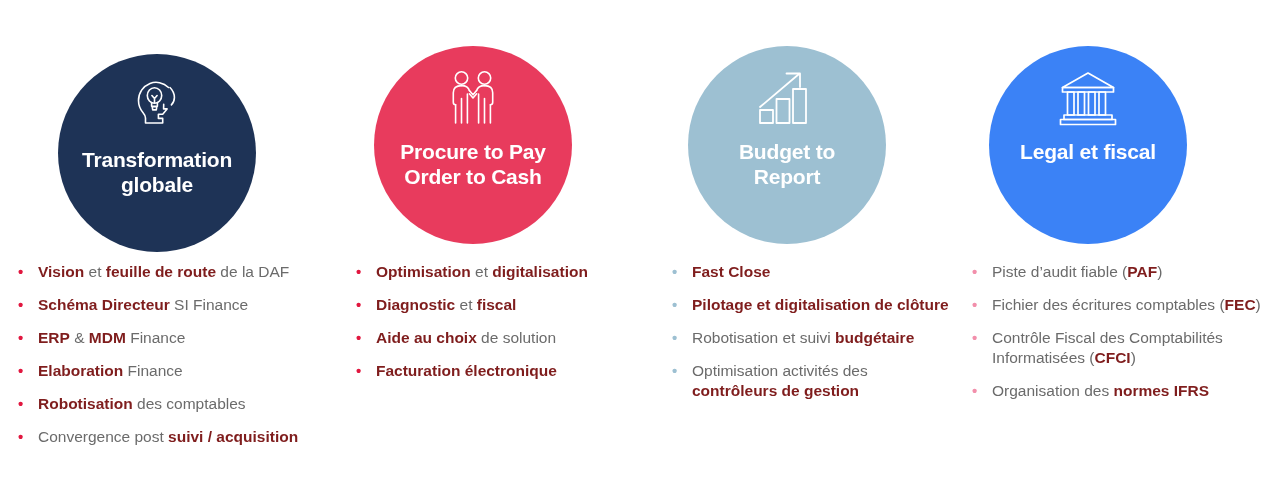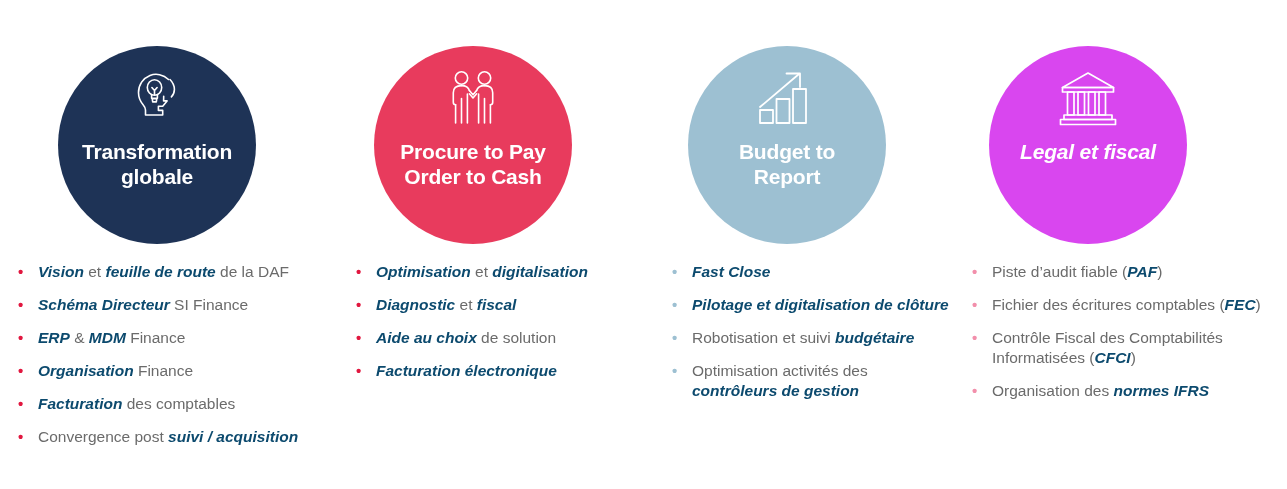--- a/index.html
+++ b/index.html
@@ -36,24 +36,24 @@
     height: 198px;
     border-radius: 50%;
     display: flex;
     flex-direction: column;
     align-items: center;
     justify-content: flex-start;
     box-sizing: border-box;
     padding-top: 18px;
   }
 
-  .pillar-circle.c0 { left: 58px;  top: 46px; background: #1e3356; }
+  .pillar-circle.c0 { left: 58px;  top: 54px; background: #1e3356; }
   .pillar-circle.c1 { left: 374px; top: 46px; background: #e83b5d; }
   .pillar-circle.c2 { left: 688px; top: 46px; background: #9dc0d2; }
-  .pillar-circle.c3 { left: 989px; top: 46px; background: #d946ef; font-style: italic; }
+  .pillar-circle.c3 { left: 989px; top: 46px; background: #3b82f6; }
 
   .circle-icon {
     width: 74px;
     height: 70px;
     display: flex;
     align-items: center;
     justify-content: center;
     margin-bottom: 6px;
   }
   .circle-icon svg { display: block; }
@@ -102,23 +102,22 @@
     font-weight: bold;
   }
 
   .bullet-text {
     flex: 1 1 auto;
     font-size: 15.5px;
     line-height: 20px;
     color: #6b6b6b;
   }
   .bullet-text b {
-    color: #0c4a6e;
+    color: #7f1d1d;
     font-weight: bold;
-    font-style: italic;
   }
 </style>
 </head>
 <body>
 
 <div class="board">
 
   <div class="circles-row">
 
     <div class="pillar-circle c0">
@@ -204,25 +203,25 @@
         <div class="bullet-row">
           <span class="bullet-dot" style="color: rgb(225, 23, 63);">•</span>
           <span class="bullet-text"><b>Schéma Directeur</b><span> SI Finance</span></span>
         </div>
         <div class="bullet-row">
           <span class="bullet-dot" style="color: rgb(225, 23, 63);">•</span>
           <span class="bullet-text"><b>ERP</b><span> &amp; </span><b>MDM</b><span> Finance</span></span>
         </div>
         <div class="bullet-row">
           <span class="bullet-dot" style="color: rgb(225, 23, 63);">•</span>
-          <span class="bullet-text"><b>Organisation</b><span> Finance</span></span>
-        </div>
-        <div class="bullet-row">
-          <span class="bullet-dot" style="color: rgb(225, 23, 63);">•</span>
-          <span class="bullet-text"><b>Facturation</b><span> des comptables</span></span>
+          <span class="bullet-text"><b>Elaboration</b><span> Finance</span></span>
+        </div>
+        <div class="bullet-row">
+          <span class="bullet-dot" style="color: rgb(225, 23, 63);">•</span>
+          <span class="bullet-text"><b>Robotisation</b><span> des comptables</span></span>
         </div>
         <div class="bullet-row">
           <span class="bullet-dot" style="color: rgb(225, 23, 63);">•</span>
           <span class="bullet-text"><span>Convergence post </span><b>suivi / acquisition</b></span>
         </div>
       </div>
     <div class="column col1">
         <div class="bullet-row">
           <span class="bullet-dot" style="color: rgb(225, 23, 63);">•</span>
           <span class="bullet-text"><b>Optimisation</b><span> et </span><b>digitalisation</b></span>

